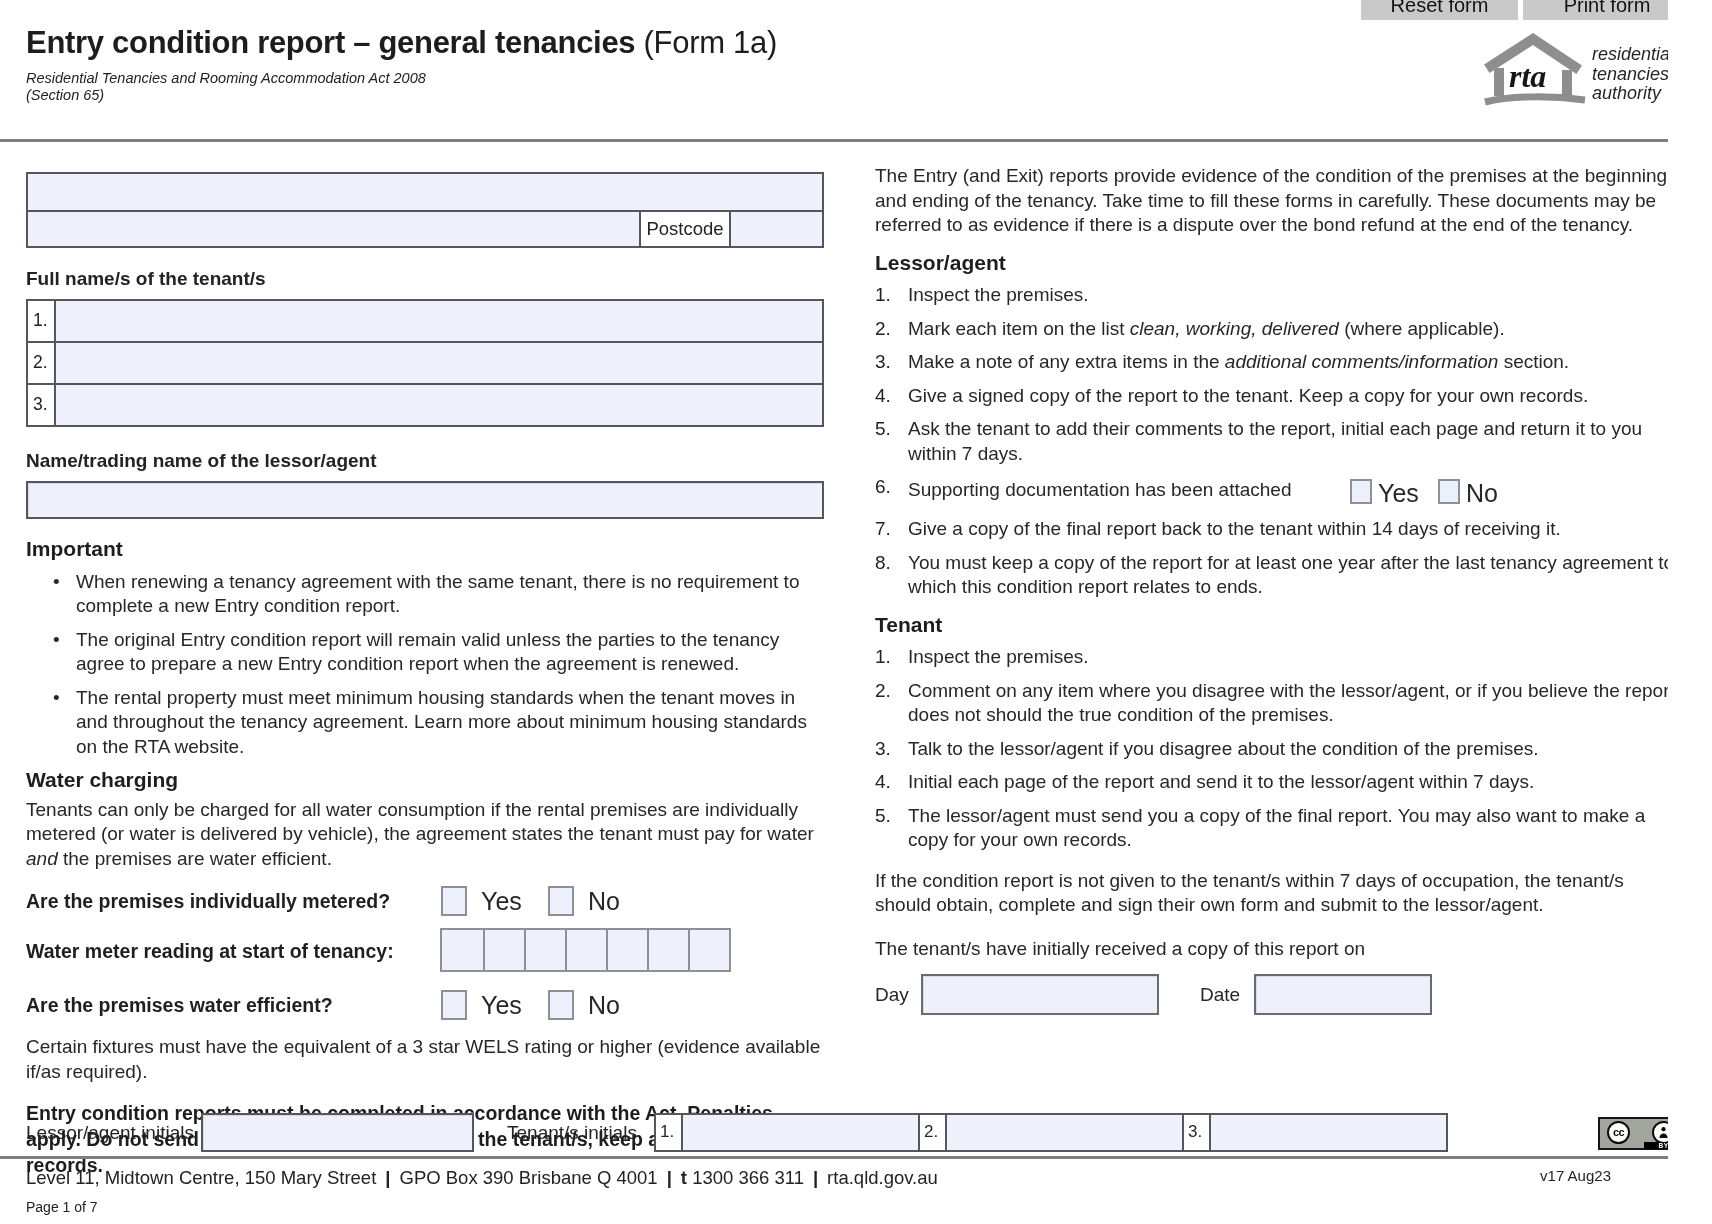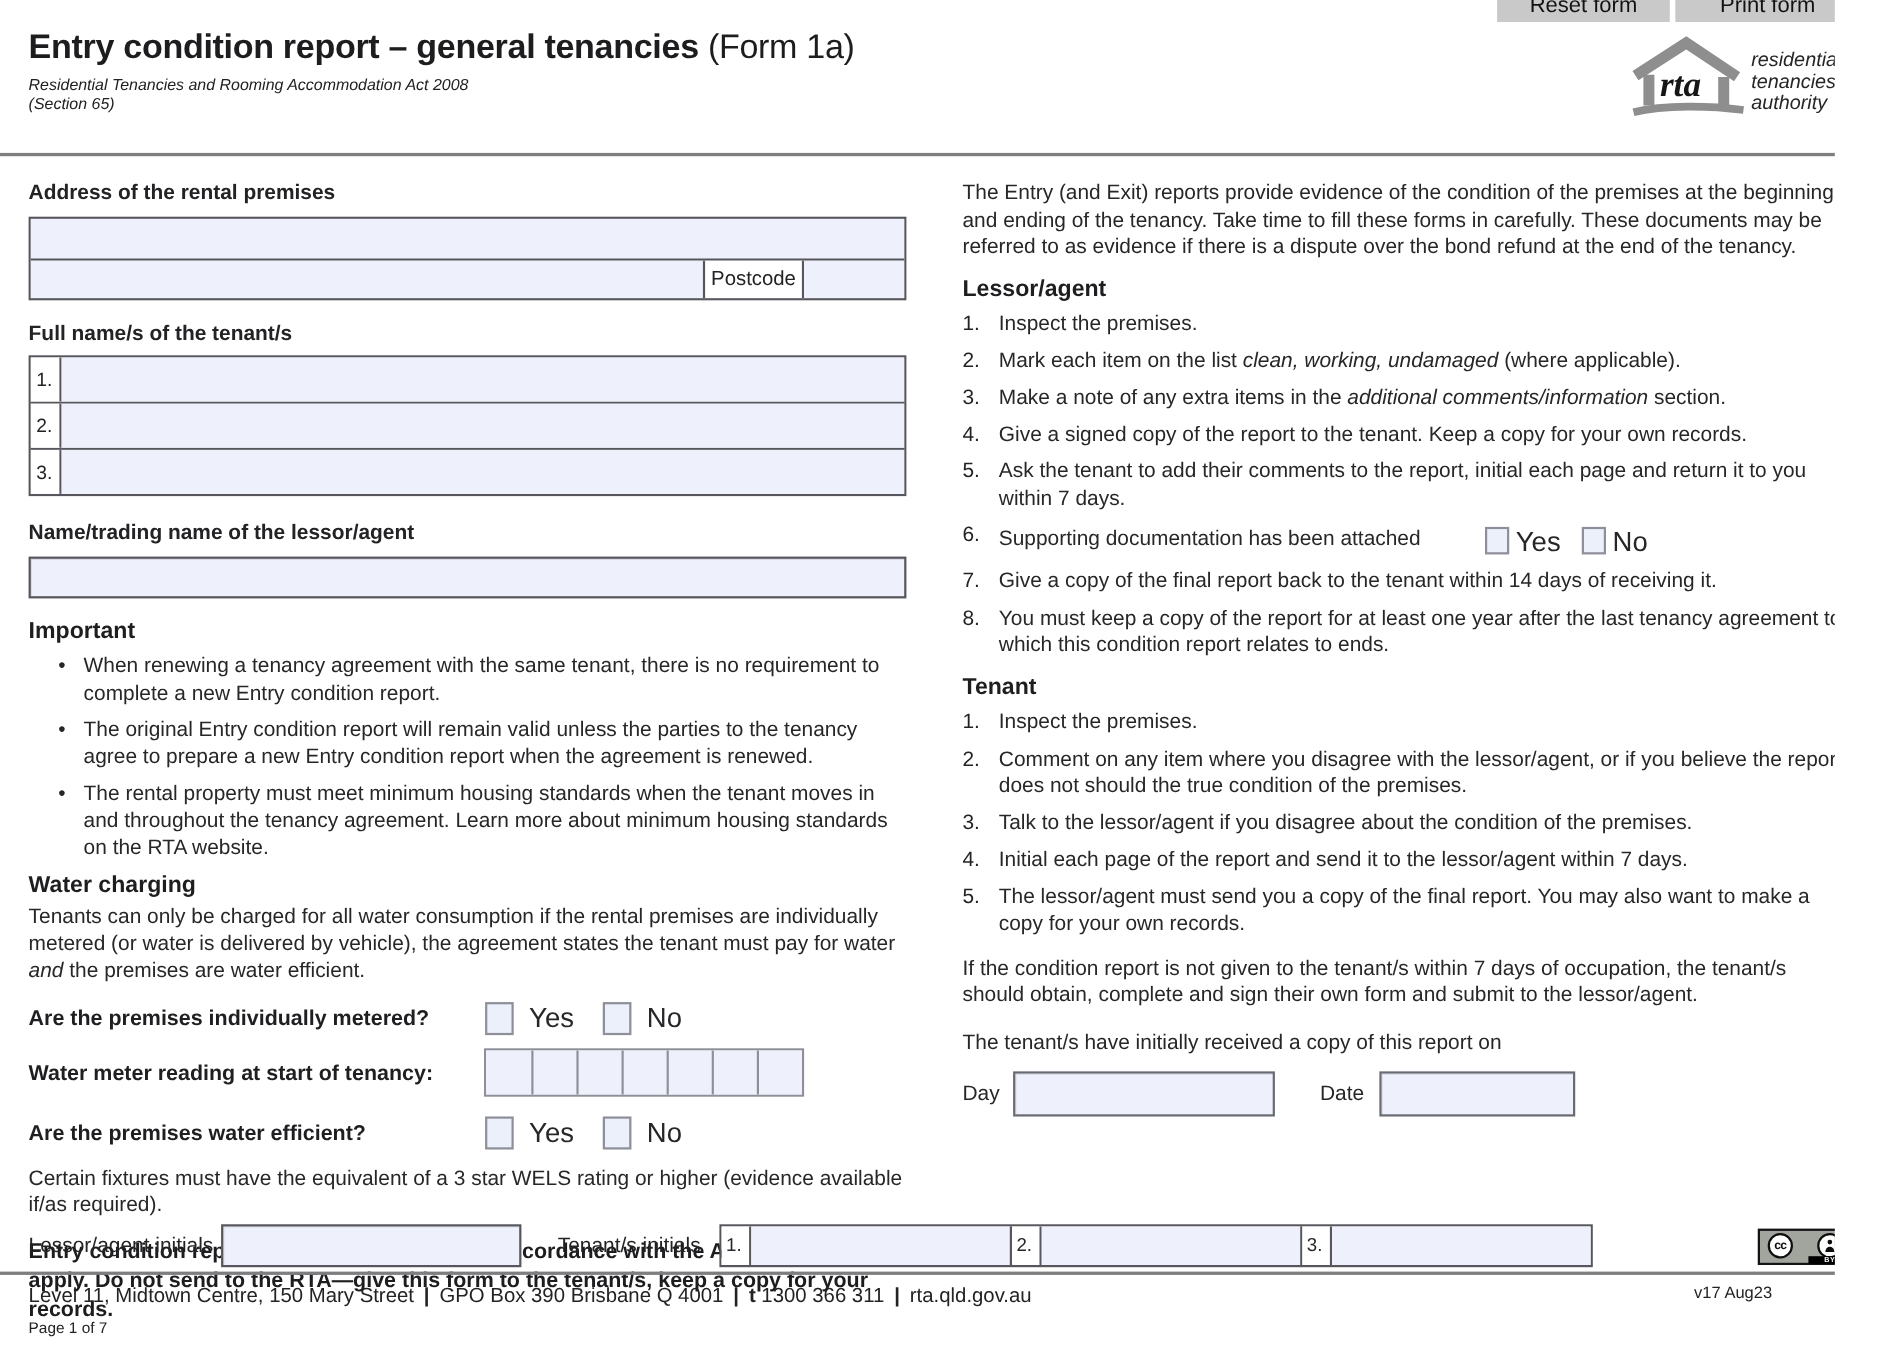--- a/index.html
+++ b/index.html
@@ -155,21 +155,20 @@
       <div>residential</div>
       <div>tenancies</div>
       <div>authority</div>
     </div>
   </div>
 
   <div class="hdr-rule"></div>
 
   <div class="col col-left">
 
-    <div class="field-label">Address of the rental premises</div>
     <div class="addr-table">
       <div class="addr-r1"></div>
       <div class="addr-r2">
         <div class="a-in"></div>
         <div class="pc">Postcode</div>
         <div class="pc-in"></div>
       </div>
     </div>
 
     <div class="field-label" style="margin-top:19px;">Full name/s of the tenant/s</div>
@@ -240,21 +239,21 @@
     <div>The Entry (and Exit) reports provide evidence of the condition of the premises at the beginning and ending of the tenancy. Take time to fill these forms in carefully. These documents may be referred to as evidence if there is a dispute over the bond refund at the end of the tenancy.</div>
 
     <div class="h3" style="margin-top:13px;">Lessor/agent</div>
     <ol class="olist">
       <li>
           <span class="num">1.</span>
           <div class="li-body"><span>Inspect the premises.</span></div>
         </li>
       <li>
           <span class="num">2.</span>
-          <div class="li-body"><span>Mark each item on the list </span><em>clean, working, undamaged</em><span> (where applicable).</span></div>
+          <div class="li-body"><span>Mark each item on the list </span><em>clean, working, delivered</em><span> (where applicable).</span></div>
         </li>
       <li>
           <span class="num">3.</span>
           <div class="li-body"><span>Make a note of any extra items in the </span><em>additional comments/information</em><span> section.</span></div>
         </li>
       <li>
           <span class="num">4.</span>
           <div class="li-body"><span>Give a signed copy of the report to the tenant. Keep a copy for your own records.</span></div>
         </li>
       <li>

